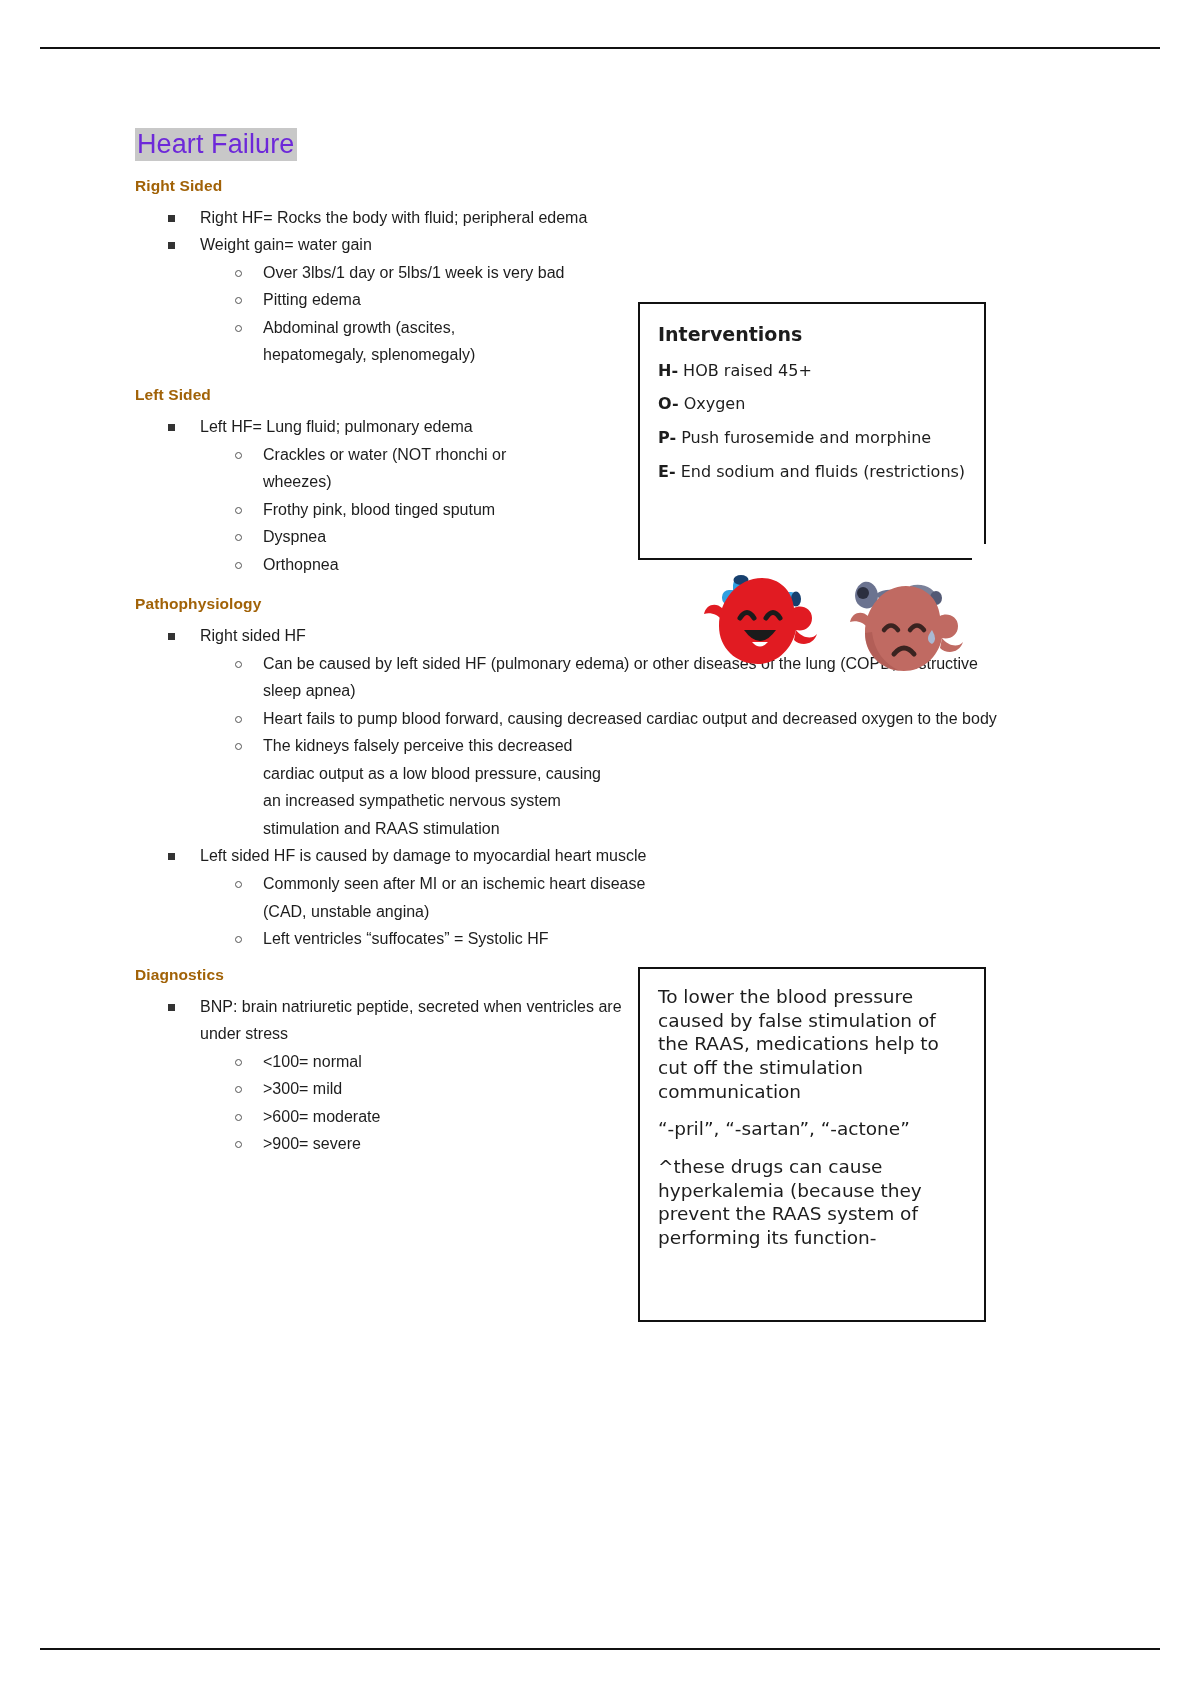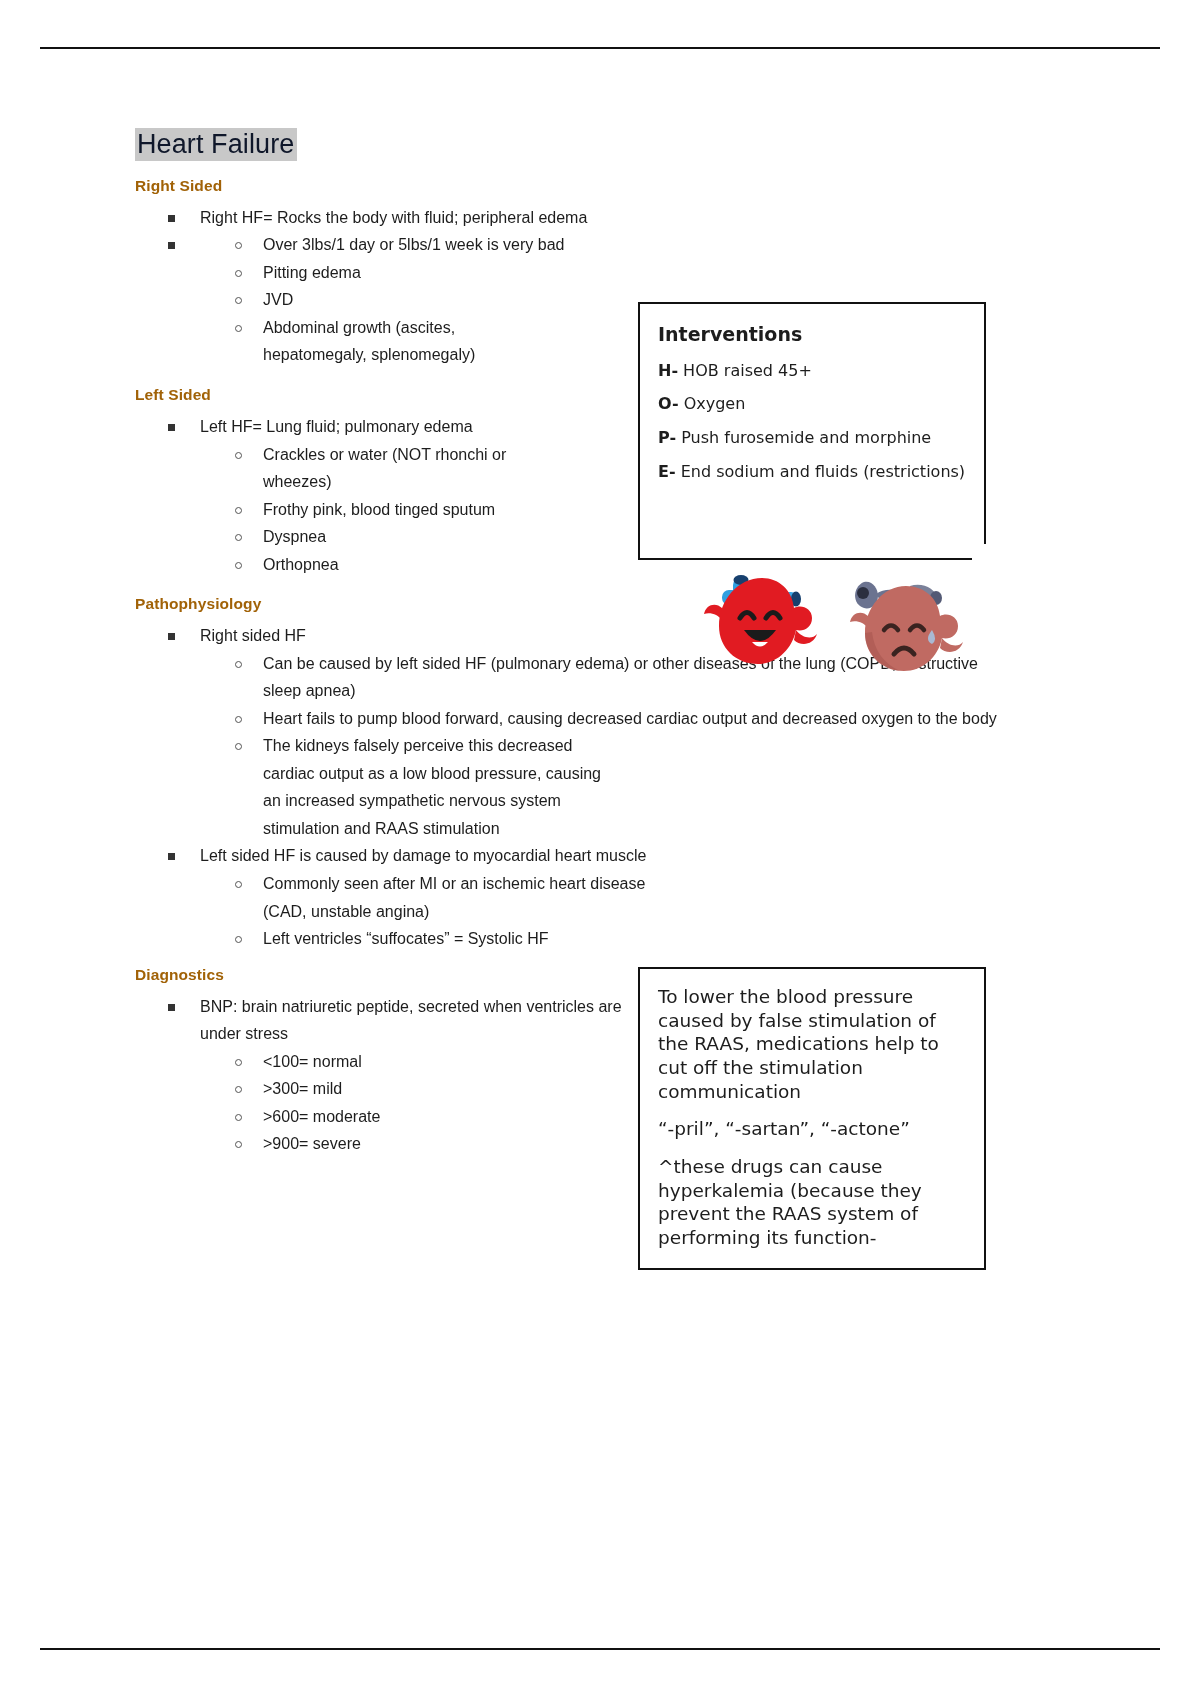--- a/index.html
+++ b/index.html
@@ -39,21 +39,21 @@
     left: 135px;
     top: 128px;
     width: 880px;
   }
 
   
   .doc-title {
     font-size: 27px;
     font-weight: 400;
     letter-spacing: 0.1px;
-    color: #0f172a;
+    color: #6d28d9;
     line-height: 1.25;
     margin: 0 0 14px 0;
     display: inline-block;
     text-align: center;
   }
   .doc-title .hl {
     background: #c8c8c8;
     padding: 1px 3px 2px 2px;
   }
 
@@ -154,21 +154,21 @@
     bottom:-2px;
     width:14px;
     height:16px;
     background:#fff;
   }
 
   #raas-box {
     left: 638px;
     top: 967px;
     width: 348px;
-    height: 303px;
+    height: 355px;
     padding: 16px 16px 10px 18px;
     overflow: hidden;
   }
   #raas-box p { font-size: 18.5px; line-height: 1.28; margin-bottom: 14px; }
 
   
   .hearts {
     position: absolute;
     left: 700px;
     top: 568px;
@@ -191,32 +191,29 @@
 
     
     <h2 class="section">Right Sided</h2>
     <ul class="l1">
       <li>
         <span class="bullet-sq"></span>
         <span class="btext mid">Right HF= Rocks the body with fluid; peripheral edema</span>
       </li>
       <li>
         <span class="bullet-sq"></span>
+        <span class="btext mid">Weight gain= water gain</span>
         <ul class="l2">
           <li>
             <span class="bullet-ci"></span>
             <span class="narrow-2">Over 3lbs/1 day or 5lbs/1 week is very bad</span>
           </li>
           <li>
             <span class="bullet-ci"></span>
             <span>Pitting edema</span>
-          </li>
-          <li>
-            <span class="bullet-ci"></span>
-            <span>JVD</span>
           </li>
           <li>
             <span class="bullet-ci"></span>
             <span class="btext" style="display:block;max-width:265px;">Abdominal growth (ascites, hepatomegaly, splenomegaly)</span>
           </li>
         </ul>
       </li>
     </ul>
 
     <div class="sec-gap"></div>

